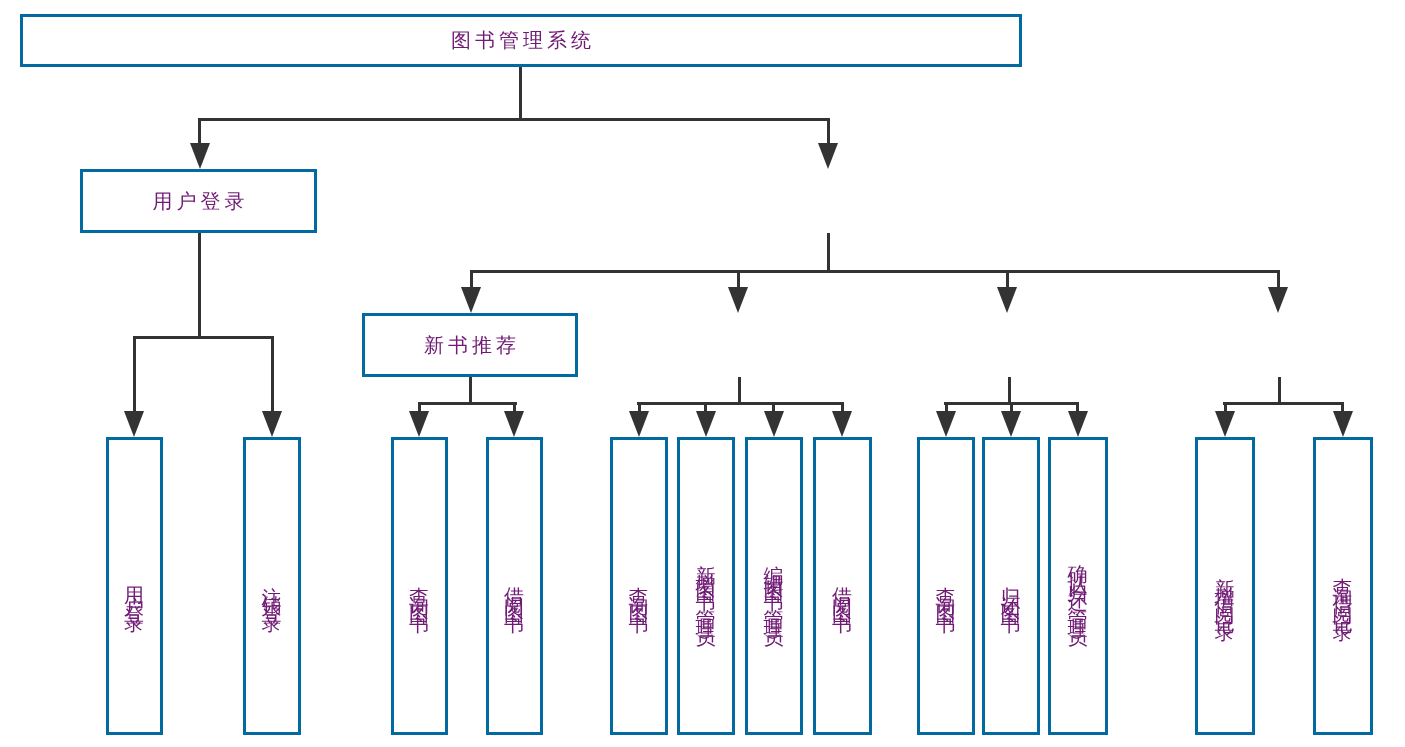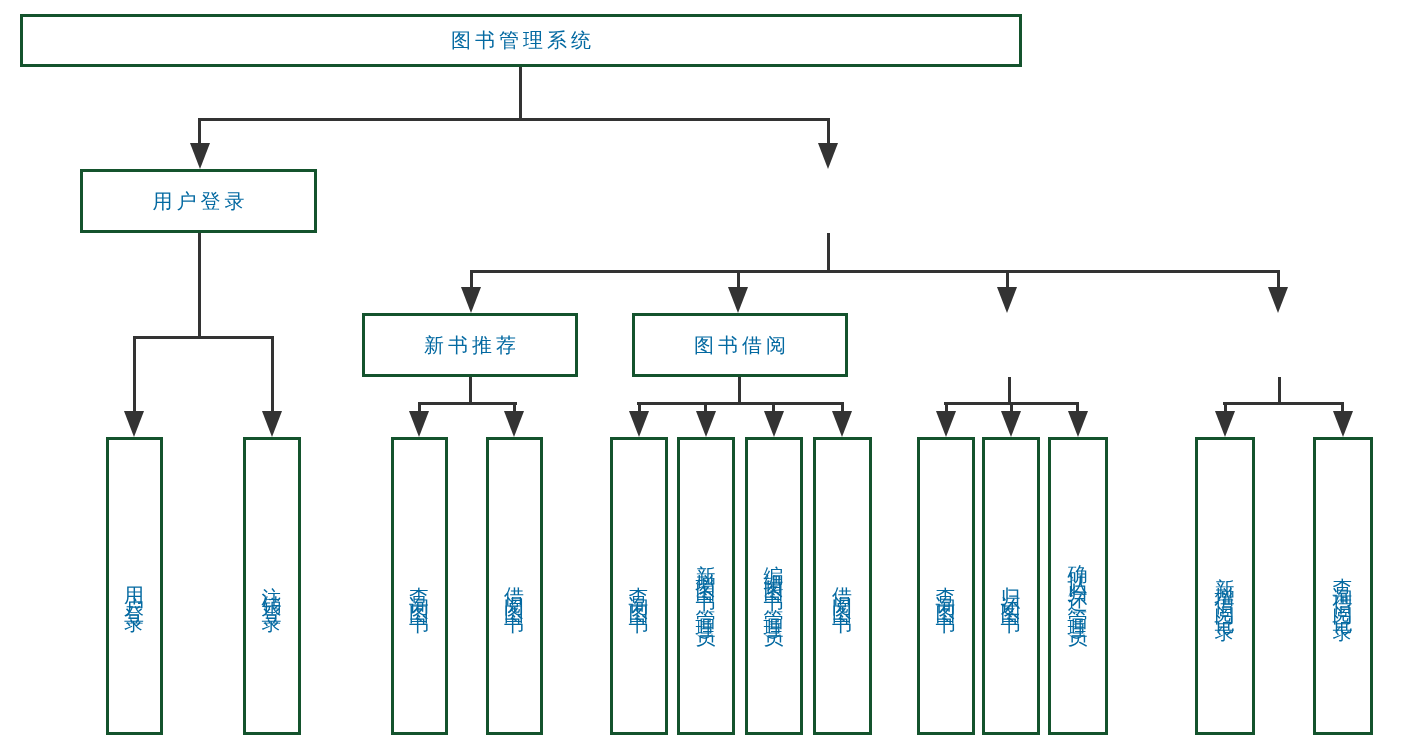--- a/index.html
+++ b/index.html
@@ -6,23 +6,23 @@
   #stage{
     position:relative;
     width:1405px;height:747px;
     background:#ffffff;
     font-family:"Liberation Sans","DejaVu Sans",sans-serif;
     overflow:hidden;
   }
   .box{
     position:absolute;
     box-sizing:border-box;
-    border:3px solid #14532d;
+    border:3px solid #0369a1;
     background:#ffffff;
-    color:#0369a1;
+    color:#701a75;
     display:flex;
     align-items:center;
     justify-content:center;
     font-size:20px;
     letter-spacing:4px;
     text-indent:4px;
     white-space:nowrap;
   }
   .vbox{
     writing-mode:vertical-rl;
@@ -51,21 +51,20 @@
 </head>
 <body>
 
 <div id="stage">
 
   <div class="box" style="left:20px;top:14px;width:1002px;height:53px;">图书管理系统</div>
 
   <div class="box" style="left:80px;top:169px;width:237px;height:64px;">用户登录</div>
 
   <div class="box" style="left:362px;top:313px;width:216px;height:64px;">新书推荐</div>
-  <div class="box" style="left:632px;top:313px;width:216px;height:64px;">图书借阅</div>
 
   <div class="box vbox" style="left:106px;top:437px;width:57px;height:298px;">用户登录</div>
   <div class="box vbox" style="left:243px;top:437px;width:58px;height:298px;">注销登录</div>
 
   <div class="box vbox" style="left:391px;top:437px;width:57px;height:298px;">查询图书</div>
   <div class="box vbox" style="left:486px;top:437px;width:57px;height:298px;">借阅图书</div>
 
   <div class="box vbox" style="left:610px;top:437px;width:58px;height:298px;">查询图书</div>
   <div class="box vbox" style="left:677px;top:437px;width:58px;height:298px;">新增图书（管理员）</div>
   <div class="box vbox" style="left:745px;top:437px;width:58px;height:298px;">编辑图书（管理员）</div>

